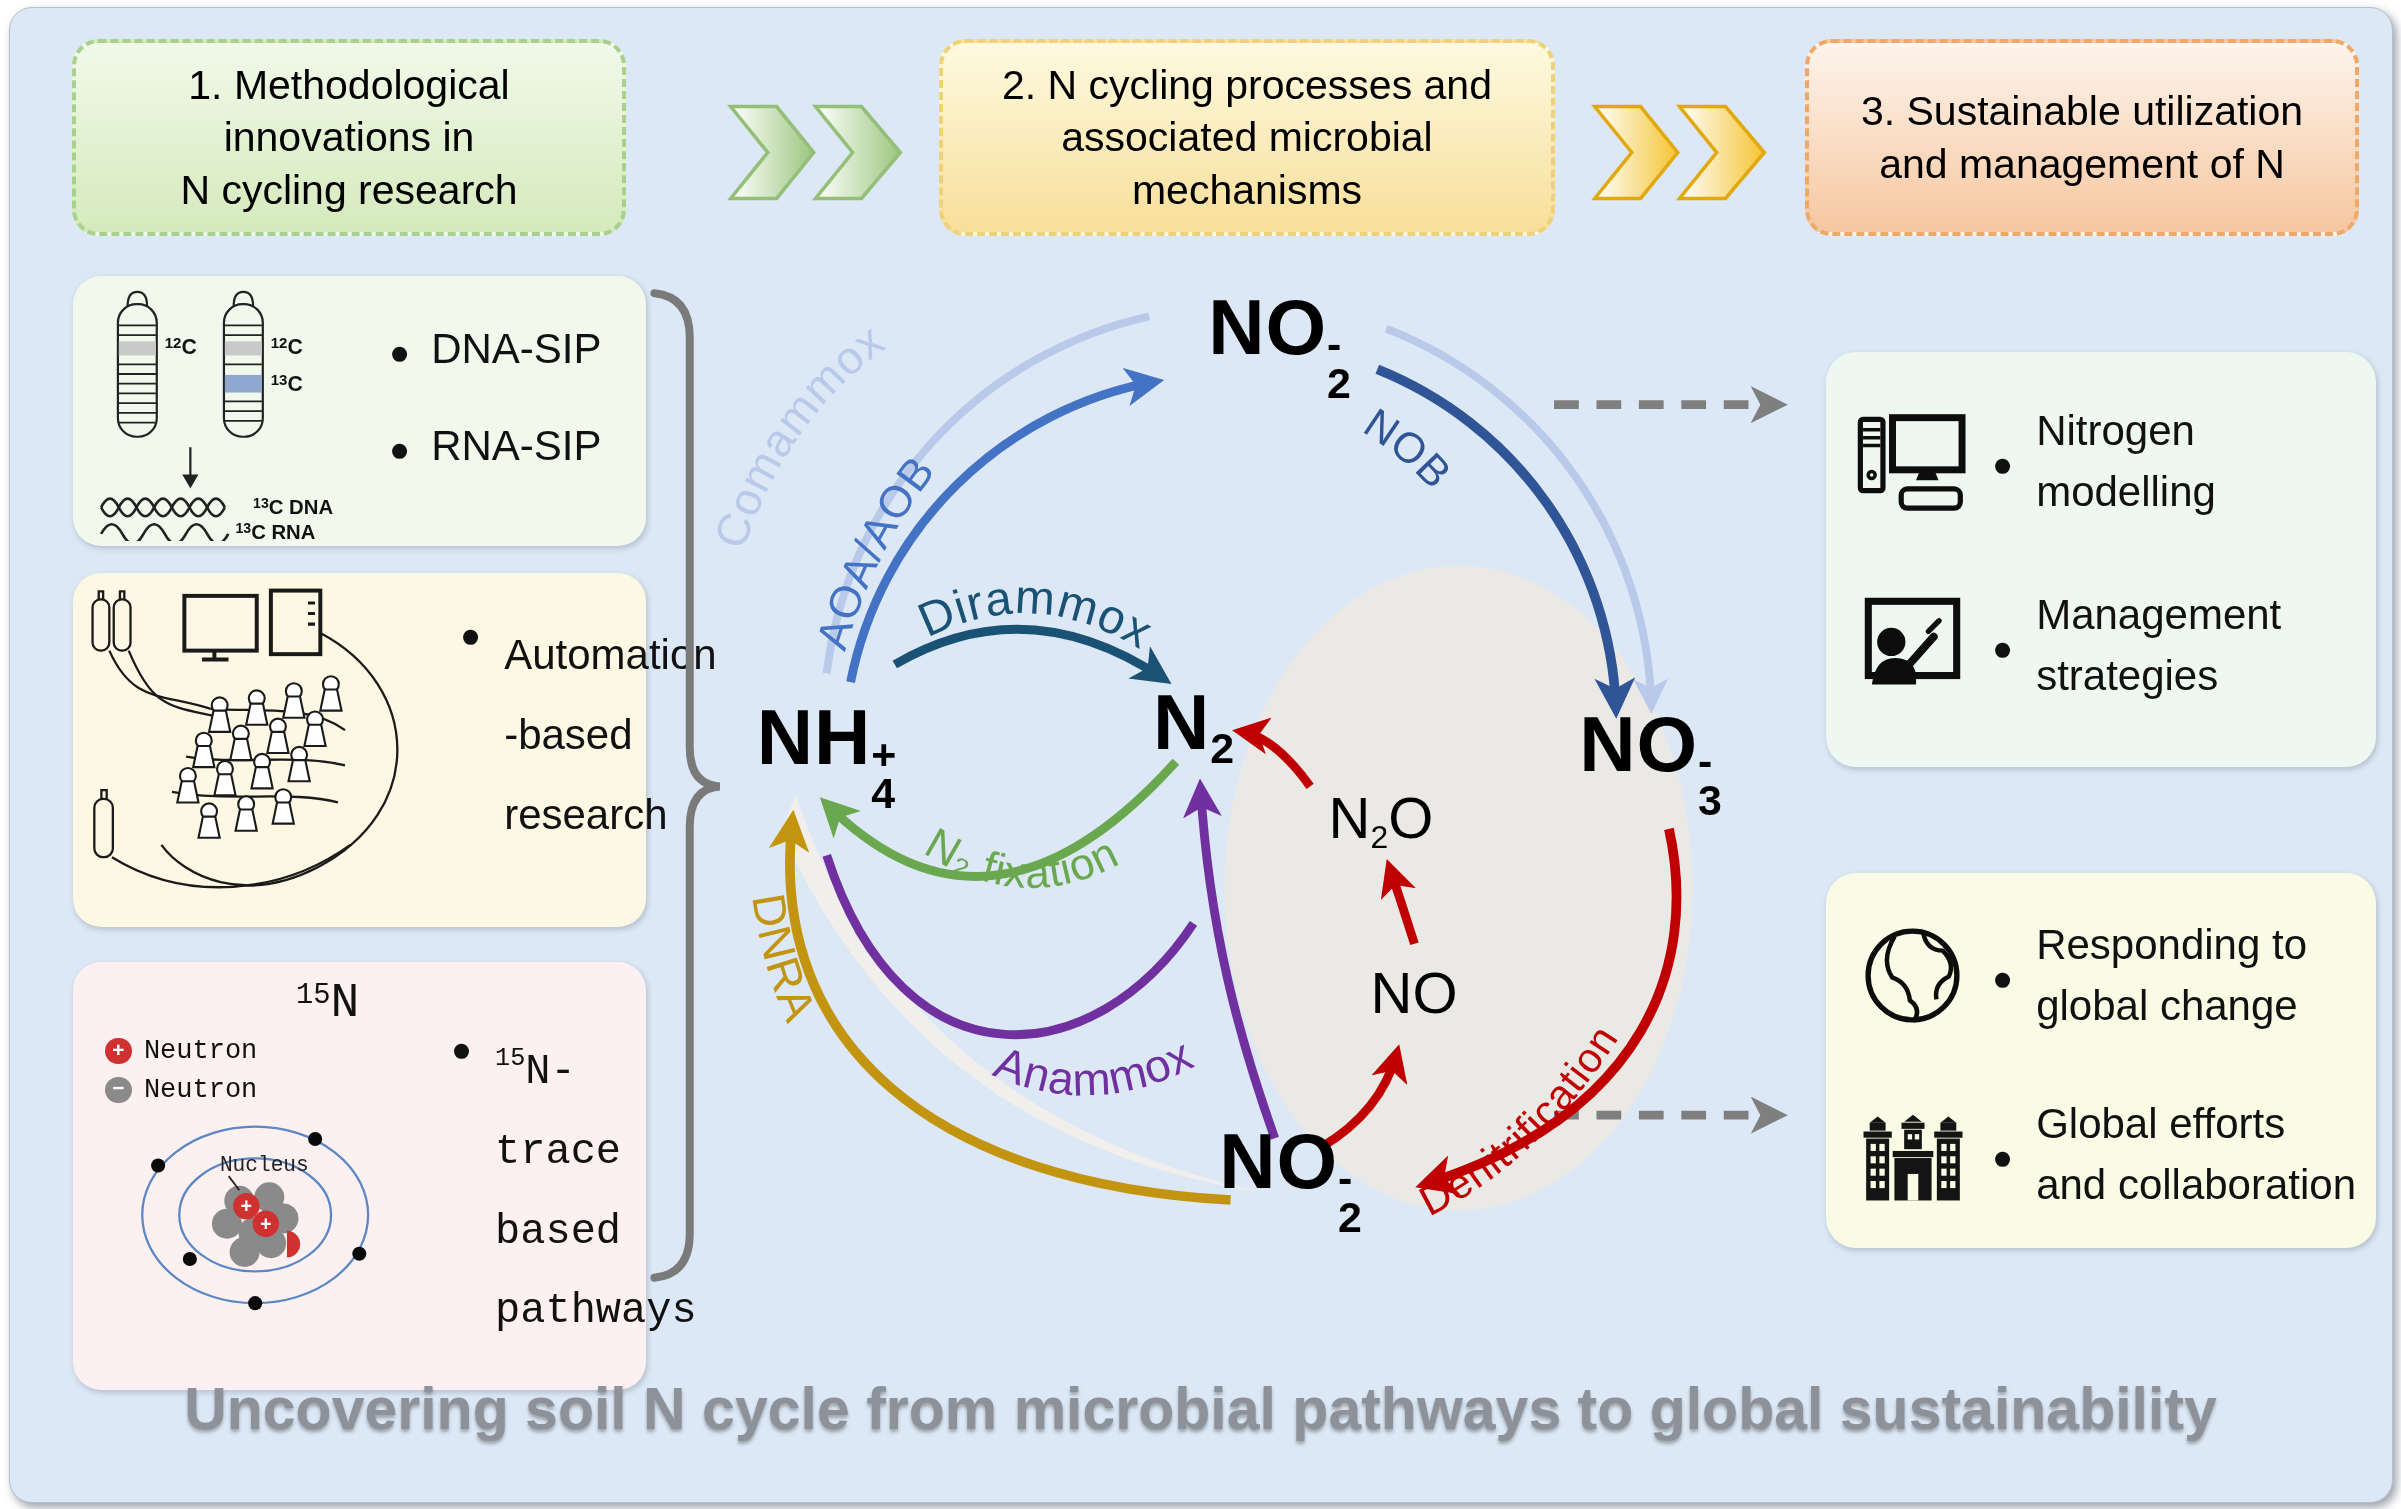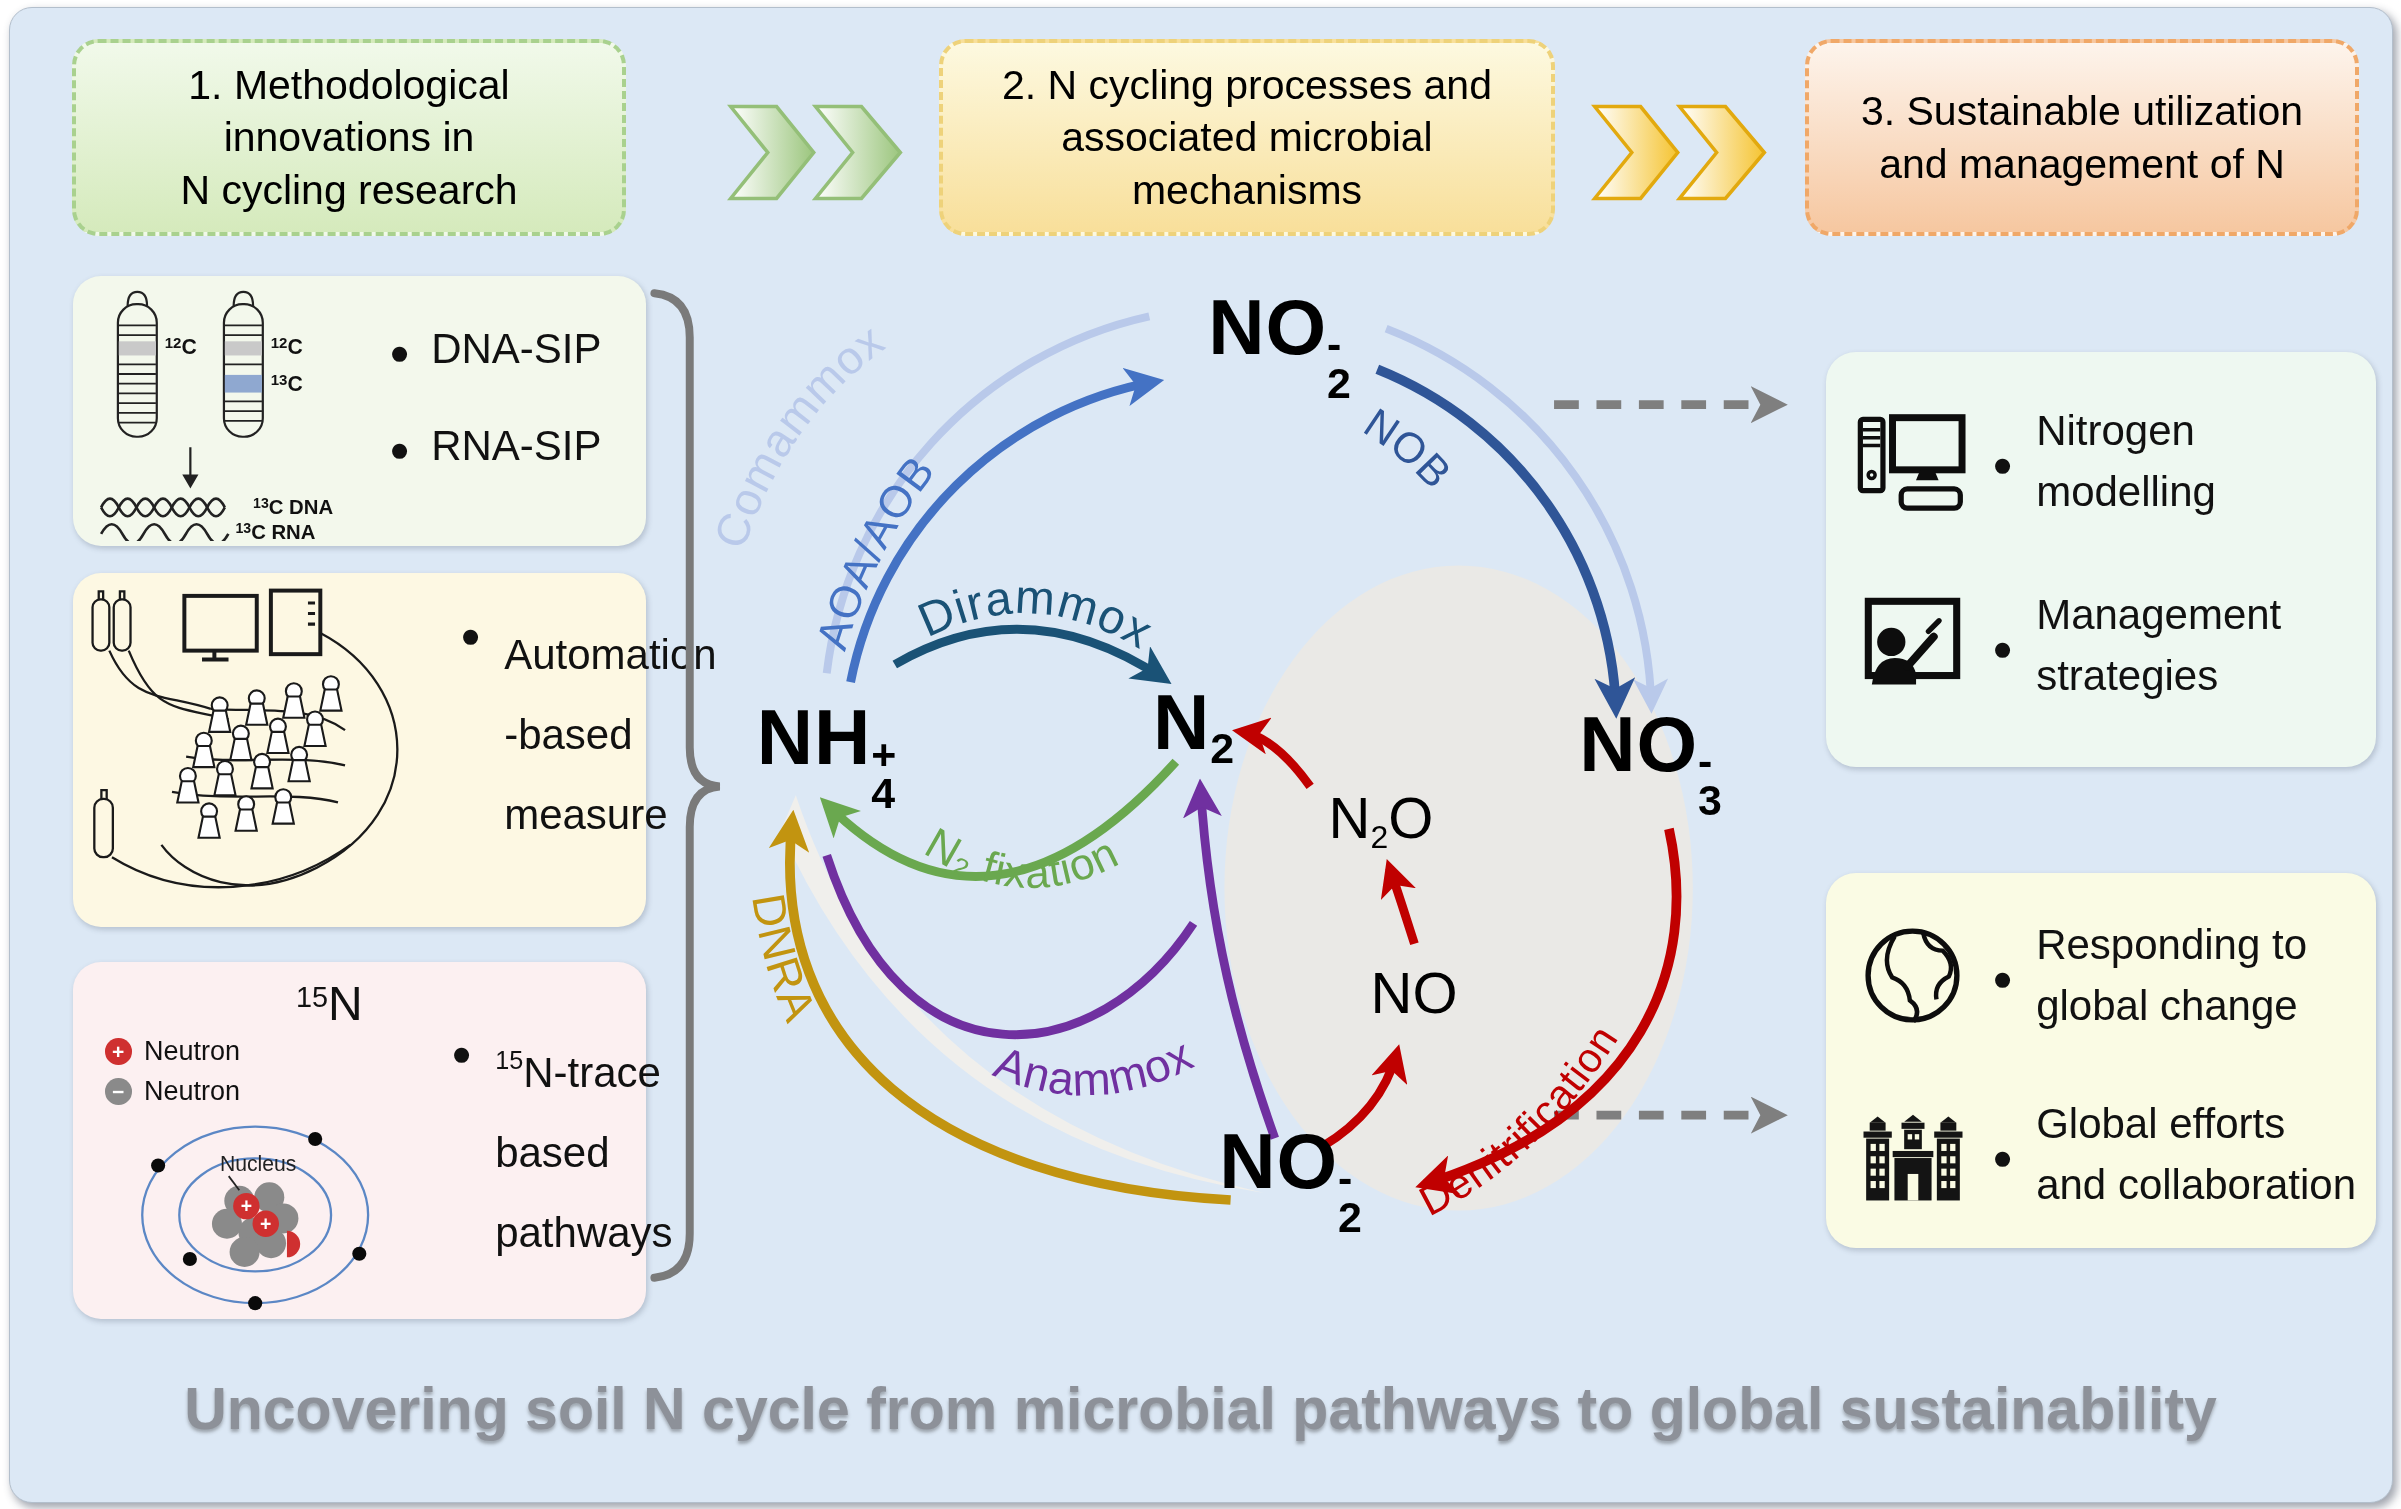--- a/index.html
+++ b/index.html
@@ -10,21 +10,21 @@
   .topbox{position:absolute;top:39px;height:189px;border-radius:26.5px;display:flex;
     align-items:center;justify-content:center;text-align:center;font-size:41px;line-height:1.28;
     white-space:pre-line;color:#000;}
   #step1{left:72px;width:546px;background:linear-gradient(180deg,#f1f9ea 0%,#d5eabc 100%);border:4.4px dashed #a9d18e;}
   #step2{left:939px;width:608px;background:linear-gradient(180deg,#fdf9e0 0%,#f8df9a 100%);border:4.4px dashed #eed27a;}
   #step3{left:1805px;width:546px;background:linear-gradient(180deg,#fdf4ec 0%,#f6c7a0 100%);border:4.4px dashed #f0a868;}
   .chev{position:absolute;top:103px;}
   .leftbox{position:absolute;left:67px;width:573px;border-radius:28px;box-shadow:1.8px 2.7px 5.3px rgba(80,90,110,.25);margin-left:6px;}
   #sipbox{top:276px;height:270px;background:#f3f8ec;}
   #autobox{top:573px;height:354px;background:#fdf8e3;}
-  #isobox{top:962px;height:357px;background:#fcf0f1;}
+  #isobox{top:962px;height:428px;background:#fcf0f1;font-family:Liberation Mono, monospace;}
   .rightbox{position:absolute;left:1826px;width:550px;border-radius:30px;box-shadow:1.8px 2.7px 5.3px rgba(80,90,110,.25);}
   #modelbox{top:352px;height:415px;background:#eef8f1;}
   #globalbox{top:873px;height:375px;background:#fafbe4;}
   .brow{display:flex;align-items:center;gap:23px;margin:37px 0 0 30px;}
   .brow .icon{flex:0 0 113px;display:flex;justify-content:center;}
   .bullet{font-size:35px;line-height:1;transform:translateY(1.8px);}
   .btext{font-size:42px;line-height:1.45;white-space:pre-line;}
   .sipline{display:flex;align-items:center;gap:21px;font-size:42px;}
   #cycle{position:absolute;left:619px;top:265px;width:1202px;height:1034px;}
   #cycle svg.main{position:absolute;left:0;top:0;}
@@ -198,21 +198,21 @@
         <g transform="translate(230,246)">
             <circle r="9"></circle>
             <path d="M-7,6 L-12,30 L12,30 L7,6 Z"></path>
           </g>
       </g>
     </svg>
     <div class="brow" style="position:absolute;left:387px;top:42px;margin:0;align-items:flex-start;">
       <span class="bullet">●</span>
       <span class="btext" style="line-height:1.9">Automation
 -based
-measure</span>
+research</span>
     </div>
   </div>
 
   <div id="isobox" class="leftbox">
     <div class="isoTitle"><sup class="supiso">15</sup><span>N</span></div>
     <div style="position:absolute;left:32px;top:74px;">
       <div class="legrow">
           <span class="legdot" style="background:#cf3030">+</span>
           <span>Neutron</span>
         </div>

